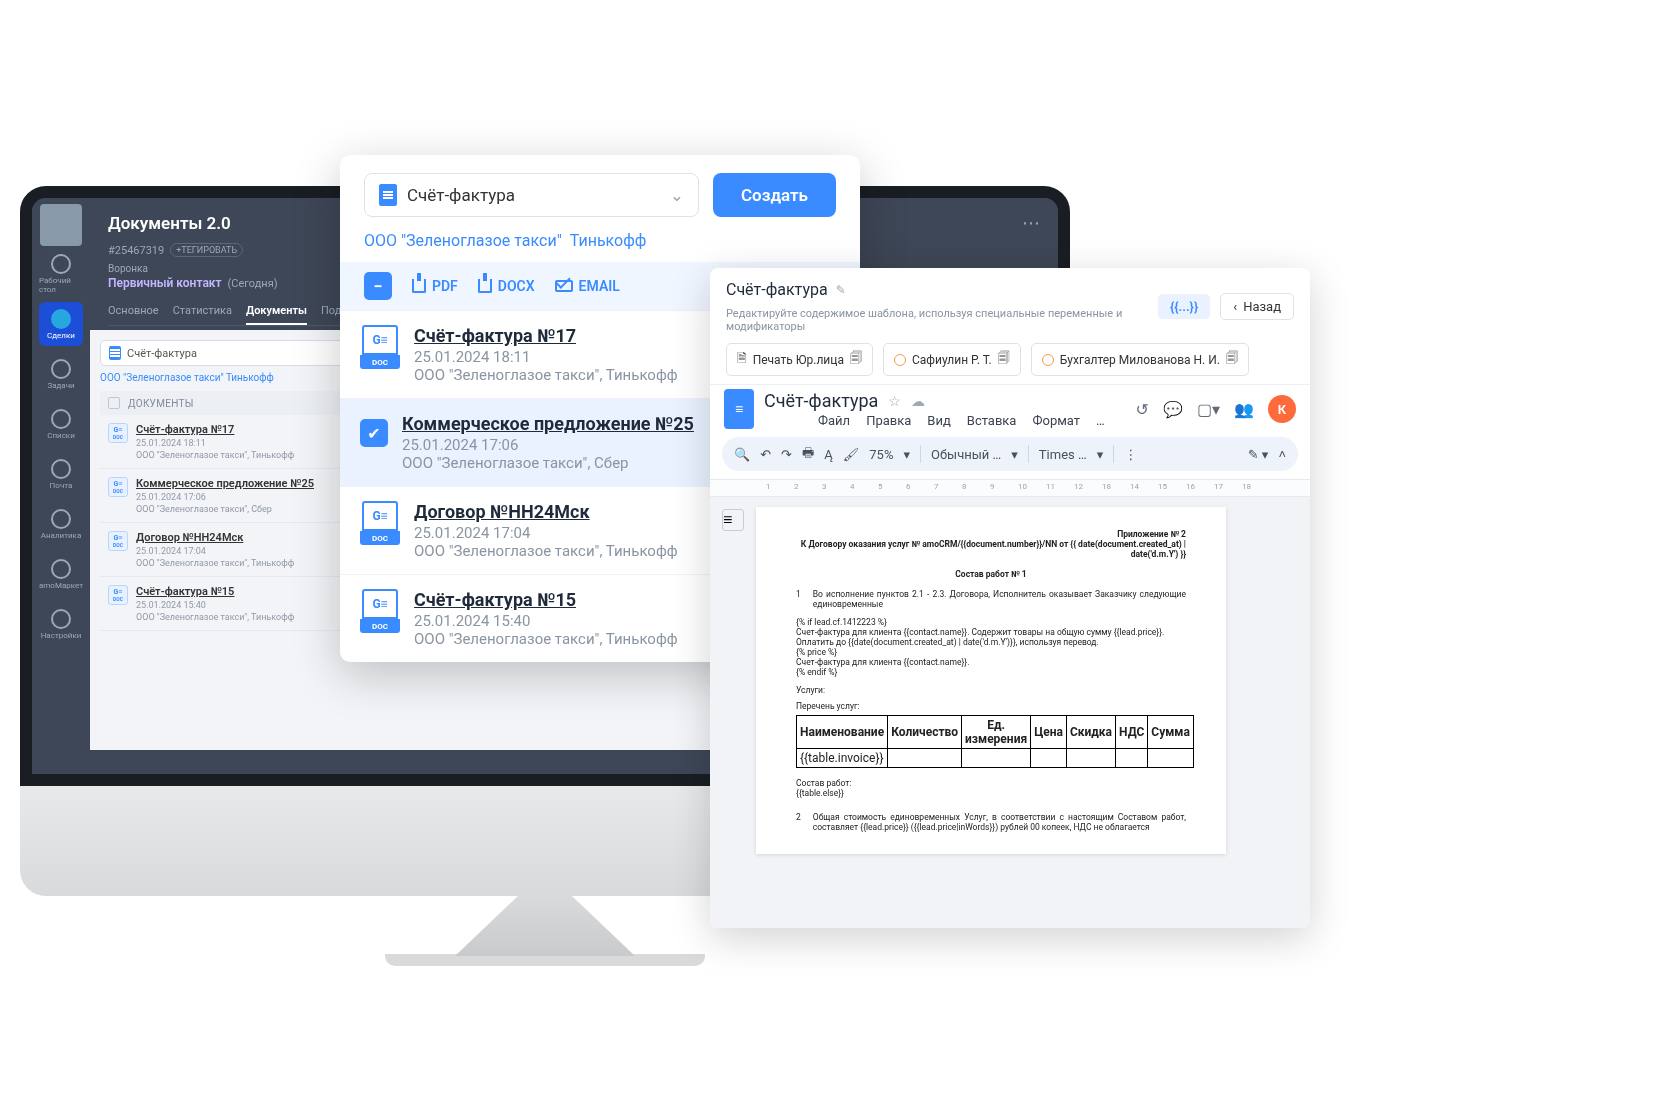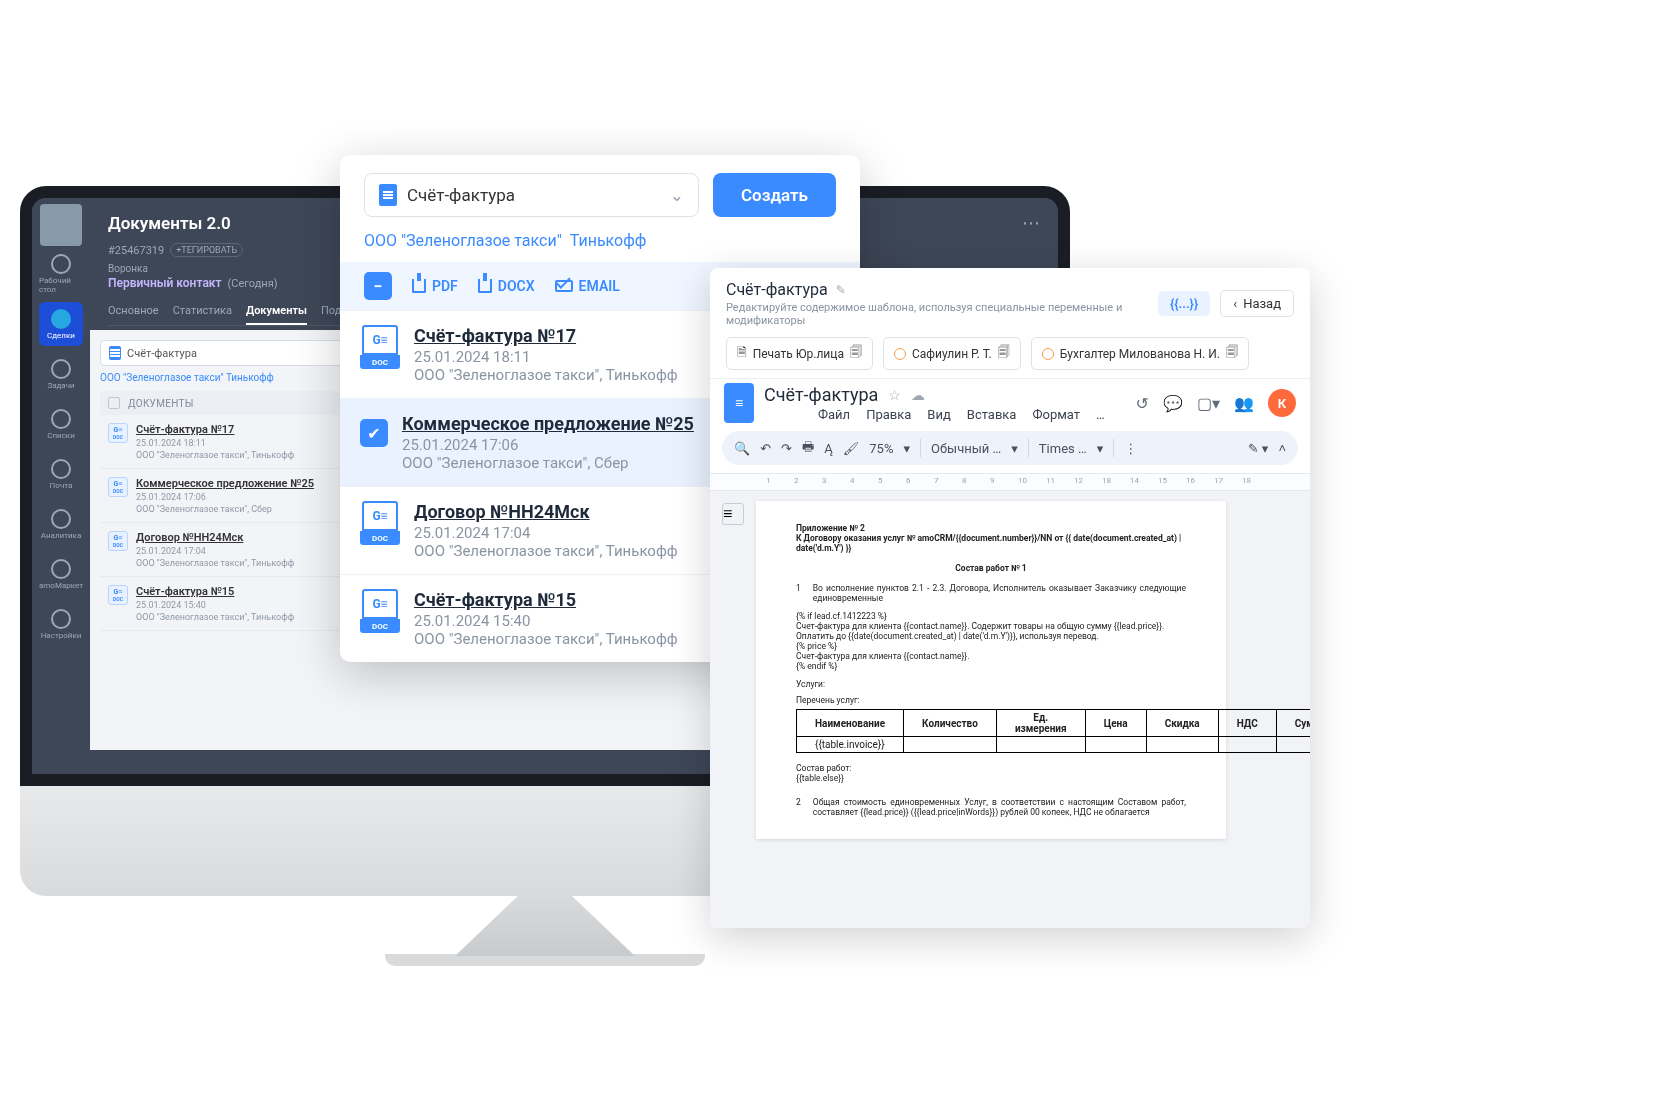--- a/index.html
+++ b/index.html
@@ -71,21 +71,21 @@
   .doc-info .date { font-size:15px; color:#8a94a2; margin-top:2px; }
   .doc-info .org  { font-size:15px; color:#8a94a2; }
 
   
   .gdocs { position:absolute; left:710px; top:268px; width:600px; height:660px; background:#fff; border-radius:8px; box-shadow:0 10px 40px rgba(0,0,0,.18); overflow:hidden; display:flex; flex-direction:column; }
   .gdocs-hdr { padding:12px 16px 8px; border-bottom:1px solid #eceff4; }
   .gdocs-hdr-row1 { display:flex; align-items:center; justify-content:space-between; }
   .gdocs-title-wrap{ display:flex; flex-direction:column; }
   .gdocs-title { font-size:16px; color:#1f2a3a; display:flex; align-items:center; gap:8px; }
   .gdocs-title .pencil{ color:#a0a8b4; font-size:12px; }
-  .gdocs-sub { font-size:11px; color:#8a94a2; margin-top:2px; }
+  .gdocs-sub { font-size:11px; color:#8a94a2; margin-top:8px; }
   .gdocs-top-actions{ display:flex; gap:10px; align-items:center; }
   .braces-btn{ background:#eaf2ff; color:#3a8bff; border-radius:5px; padding:5px 12px; font-weight:600; font-size:13px; }
   .back-btn{ border:1px solid #dce2ea; border-radius:5px; padding:5px 12px; font-size:13px; color:#333; display:flex; gap:6px; align-items:center; cursor:pointer; }
   .gdocs-pills{ display:flex; gap:10px; margin-top:10px; }
   .pill{ border:1px solid #dce2ea; border-radius:5px; padding:5px 10px; font-size:12px; color:#333; display:flex; gap:6px; align-items:center; }
   .pill .person-ic{ width:12px; height:12px; border:1px solid #f29d4a; border-radius:50%; }
 
   .gdocs-docbar{ display:flex; align-items:center; padding:4px 14px 0; gap:10px; }
   .gdocs-logo{ width:30px; height:40px; background:#3a8bff; border-radius:4px; display:flex; align-items:center; justify-content:center; color:#fff; font-weight:bold; font-size:14px; }
   .gdocs-docname{ font-size:18px; color:#1f2a3a; display:flex; align-items:center; gap:10px; }
@@ -94,24 +94,24 @@
   .circle-k{ width:28px; height:28px; background:#ff6a3d; color:#fff; border-radius:50%; display:flex; align-items:center; justify-content:center; font-weight:600; font-size:13px; }
   .gdocs-menu{ display:flex; gap:16px; font-size:13px; color:#3c4350; padding:2px 0 0 54px; }
   .gdocs-icons-row{ display:flex; align-items:center; gap:10px; background:#eef3fb; margin:8px 12px; padding:6px 12px; border-radius:22px; color:#48515e; font-size:13px; }
   .gdocs-icons-row .sep{ width:1px; height:18px; background:#cfd7e2; }
   .ruler{ height:18px; background:#fbfcfe; border-top:1px solid #e6eaf0; border-bottom:1px solid #e6eaf0; position:relative; font-size:8px; color:#9aa4b2; overflow:hidden; }
   .ruler .t{ position:absolute; top:2px; }
 
   .gdocs-canvas{ flex:1; background:#f1f3f7; padding:10px 10px 0 46px; overflow:hidden; position:relative; }
   .canvas-outline{ position:absolute; left:12px; top:12px; width:22px; height:22px; border:1px solid #c6cdd8; border-radius:3px; }
   .page{ width:470px; background:#fff; box-shadow:0 1px 4px rgba(0,0,0,.12); padding:22px 40px; font-family:"Times New Roman",serif; font-size:8.5px; color:#222; }
-  .page .right{ font-weight:bold; }
+  .page .right{ text-align:right; font-weight:bold; }
   .page .center{ text-align:center; font-weight:bold; margin:10px 0; }
   .page table{ border-collapse:collapse; width:100%; margin:4px 0; }
-  .page th,.page td{ border:1px solid #000; padding:2px 18px; font-size:10px; }
+  .page th,.page td{ border:1px solid #000; padding:2px 3px; font-size:12px; }
 
   
   .dl-ic{ display:inline-block; width:14px; height:14px; border:2px solid #3a8bff; border-top:none; border-radius:0 0 2px 2px; position:relative; }
   .dl-ic:before{ content:''; position:absolute; left:3px; top:-6px; width:4px; height:8px; background:#3a8bff; }
   .mail-ic{ width:18px; height:12px; border:2px solid #3a8bff; border-radius:2px; position:relative; }
   .mail-ic:after{ content:''; position:absolute; left:1px; top:0; width:12px; height:6px; border-bottom:2px solid #3a8bff; border-left:2px solid #3a8bff; transform:rotate(-45deg); transform-origin:left; }
   .gfile-ic{ width:18px; height:22px; background:#3a8bff; border-radius:2px; display:flex; align-items:center; justify-content:center; }
   .gfile-ic:after{ content:''; width:10px; height:2px; background:#fff; box-shadow:0 3px 0 #fff,0 -3px 0 #fff; }
 </style>
 </head>

